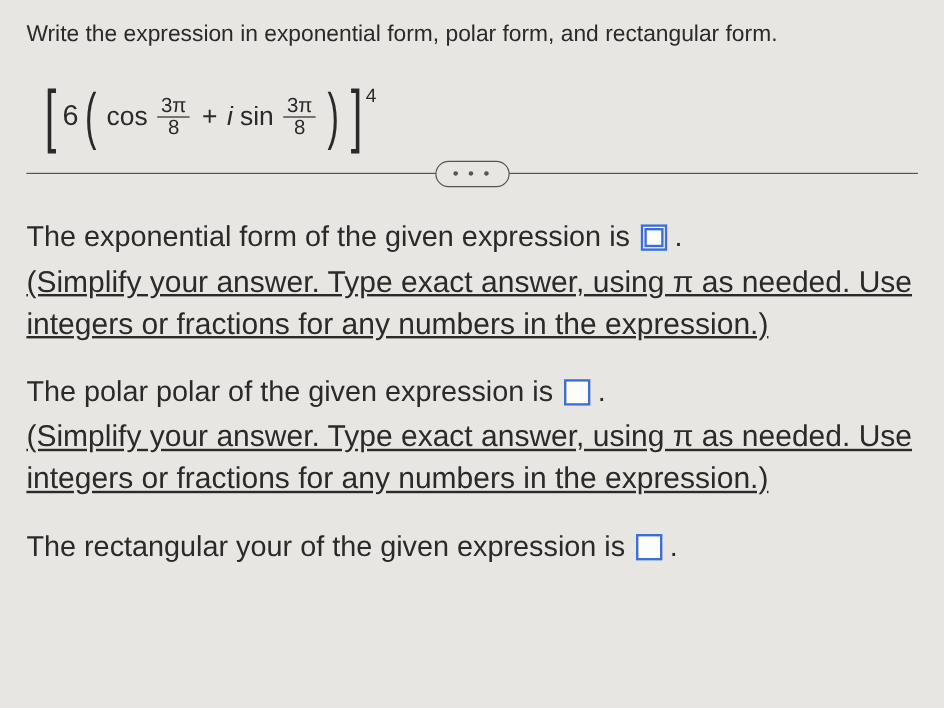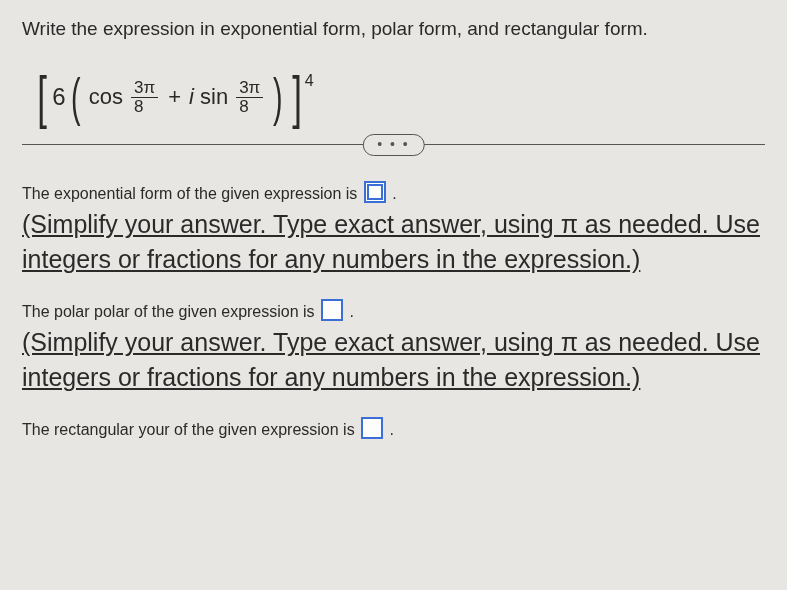--- a/index.html
+++ b/index.html
@@ -34,20 +34,21 @@
       font-size: 52px;
       font-weight: 300;
       line-height: 0.9;
       transform: scaleX(0.55);
     }
     .coef { font-size: 24px; align-self: center; }
     .trig { font-size: 22px; margin: 16px 2px; }
     .frac {
       display: inline-flex;
       flex-direction: column;
+      align-items: center;
       font-size: 17px;
       line-height: 1.05;
       margin: 0 4px;
       vertical-align: middle;
     }
     .frac .num { border-bottom: 1.5px solid #2a2a2a; padding: 0 3px; }
     .frac .den { padding: 0 3px; }
     .plus { margin: 0 4px; }
     .italic-i { font-style: italic; }
     .power {
@@ -76,21 +77,21 @@
       padding: 1px 14px 3px;
       font-size: 14px;
       letter-spacing: 2px;
       color: #555;
       cursor: pointer;
     }
     .answer-block {
       margin-bottom: 22px;
     }
     .answer-line {
-      font-size: 16px;
+      font-size: 24px;
       line-height: 1.45;
       display: inline;
     }
     .ans-box {
       display: inline-block;
       width: 22px;
       height: 22px;
       border: 2px solid #3b6fd6;
       vertical-align: -4px;
       margin: 0 2px;

